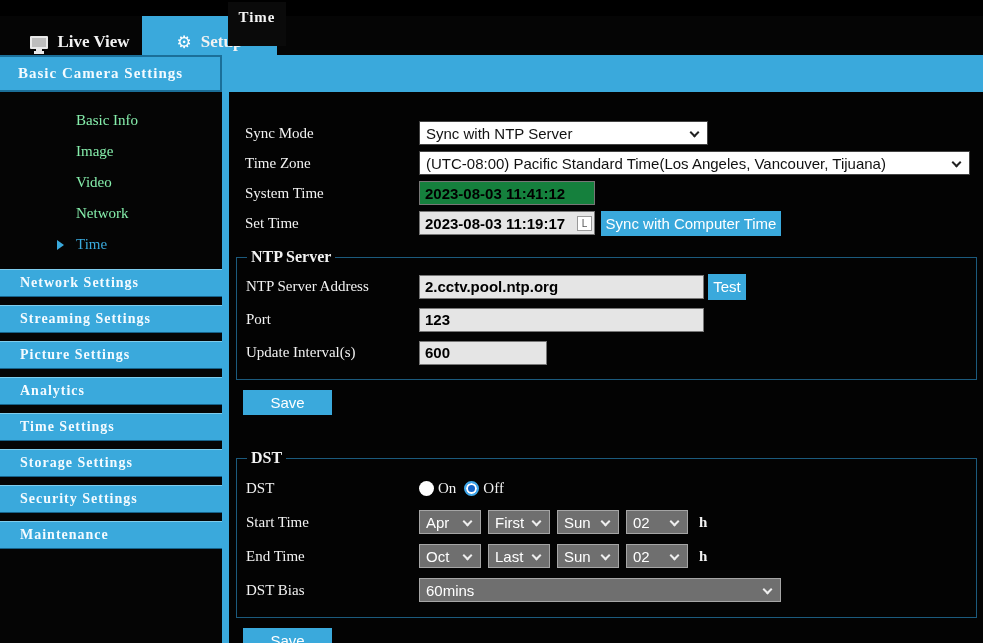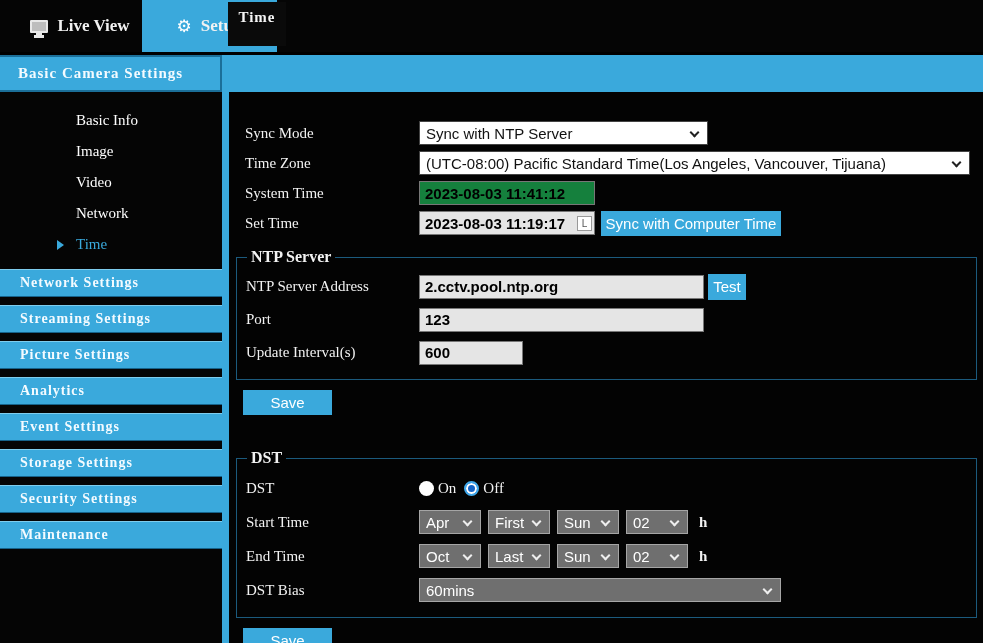--- a/index.html
+++ b/index.html
@@ -1,41 +1,41 @@
 <!DOCTYPE html>
 <html><head>
 <meta charset="utf-8">
 <style>
   * { margin:0; padding:0; box-sizing:border-box; }
   html,body { width:983px; height:643px; background:#000; overflow:hidden; }
   body { font-family:"Liberation Serif", serif; position:relative; }
 
   
-  .topbar { position:absolute; left:0; top:0; width:983px; height:52px; background:#050505; }
+  .topbar { position:absolute; left:0; top:16px; width:983px; height:52px; background:#050505; }
   .top-tab { position:absolute; top:0; height:52px; display:flex; align-items:center; justify-content:center; gap:9px;
              color:#f2f2f2; font-weight:bold; font-size:17px; cursor:pointer; }
   .tab-liveview { left:18px; width:124px; background:#050505; }
   .tab-setup { left:142px; width:135px; background:#3aa9dc; }
   .monitor-icon { width:18px; height:13px; border:2px solid #e8e8e8; border-radius:1px; position:relative; background:#bdbdbd; }
   .monitor-icon::after { content:""; position:absolute; left:4px; bottom:-5px; width:6px; height:3px; background:#e8e8e8; box-shadow:-2px 2px 0 0 #e8e8e8, 2px 2px 0 0 #e8e8e8; }
   .gear-icon { font-family:"DejaVu Sans", sans-serif; font-size:17px; color:#fff; line-height:1; }
 
   
   .band { position:absolute; left:0; top:55px; width:983px; height:37px; background:#3aa9dc; }
   .sidebar-header { position:absolute; left:0; top:0; width:222px; height:37px; background:#3aa9dc;
                     border:2px solid #1b6f99; border-left:none; display:flex; align-items:center;
                     padding-left:18px; color:#f4fbff; font-weight:bold; font-size:15px; letter-spacing:1px; }
   .time-tab { position:absolute; left:228px; top:2px; width:58px; height:44px; background:#0a0a0a;
               color:#f5f5f5; font-weight:bold; font-size:15px; display:flex; justify-content:center;
               padding-top:7px; letter-spacing:1px; }
 
   
   .sidebar { position:absolute; left:0; top:92px; width:222px; height:551px; background:#050505; }
   .submenu { padding-top:13px; }
-  .submenu-item { height:31px; display:flex; align-items:center; padding-left:76px; color:#ffffff;
+  .submenu-item { height:31px; display:flex; align-items:center; padding-left:76px; color:#86efac;
                   font-size:15px; position:relative; cursor:pointer; }
   .submenu-item.active { color:#3aa9dc; }
   .tri-icon { position:absolute; left:57px; width:0; height:0; border-left:7px solid #3aa9dc;
               border-top:5px solid transparent; border-bottom:5px solid transparent; }
   .section-list { margin-top:9px; }
   .section-item { height:28px; background:#3aa9dc; margin-bottom:8px; display:flex; align-items:center;
                   padding-left:20px; color:#f4fbff; font-weight:bold; font-size:14px; letter-spacing:1px;
                   border-top:1px solid #7ecdee; border-bottom:1px solid #16638b; cursor:pointer; }
 
   
@@ -57,21 +57,21 @@
 
   .w-sync { width:289px; }
   .w-tz { width:551px; }
   .w-dst { width:62px; margin-right:7px; }
   .w-bias { width:362px; }
 
   input.txt { height:24px; border:1px solid #777; background:#e5e5e5; color:#000;
               font-family:"Liberation Sans", sans-serif; font-size:15px; font-weight:bold; padding:0 5px; }
   .w-time { width:176px; }
   .w-addr { width:285px; }
-  .w-int { width:104px; }
+  .w-int { width:128px; }
   input.readonly { background:#15803d; }
 
   .timewrap { position:relative; width:176px; }
   .timewrap input { width:176px; padding-right:22px; }
   .cal-icon { position:absolute; right:3px; top:5px; width:15px; height:15px; background:#fff;
               border:1px solid #999; font-family:"Liberation Sans", sans-serif; font-size:10px;
               color:#555; display:flex; align-items:center; justify-content:center; cursor:pointer; }
 
   .btn { background:#3aa9dc; color:#fff; border:none; font-family:"Liberation Sans", sans-serif;
          font-size:15px; height:25px; display:flex; align-items:center; justify-content:center; cursor:pointer; }
@@ -127,21 +127,21 @@
     <div class="submenu-item active">
       <span class="tri-icon"></span>
       <span>Time</span>
     </div>
   </div>
   <div class="section-list">
     <div class="section-item">Network Settings</div>
     <div class="section-item">Streaming Settings</div>
     <div class="section-item">Picture Settings</div>
     <div class="section-item">Analytics</div>
-    <div class="section-item">Event Settings</div>
+    <div class="section-item">Time Settings</div>
     <div class="section-item">Storage Settings</div>
     <div class="section-item">Security Settings</div>
     <div class="section-item">Maintenance</div>
   </div>
 </div>
 
 <div class="divider"></div>
 
 <div class="content">
 

